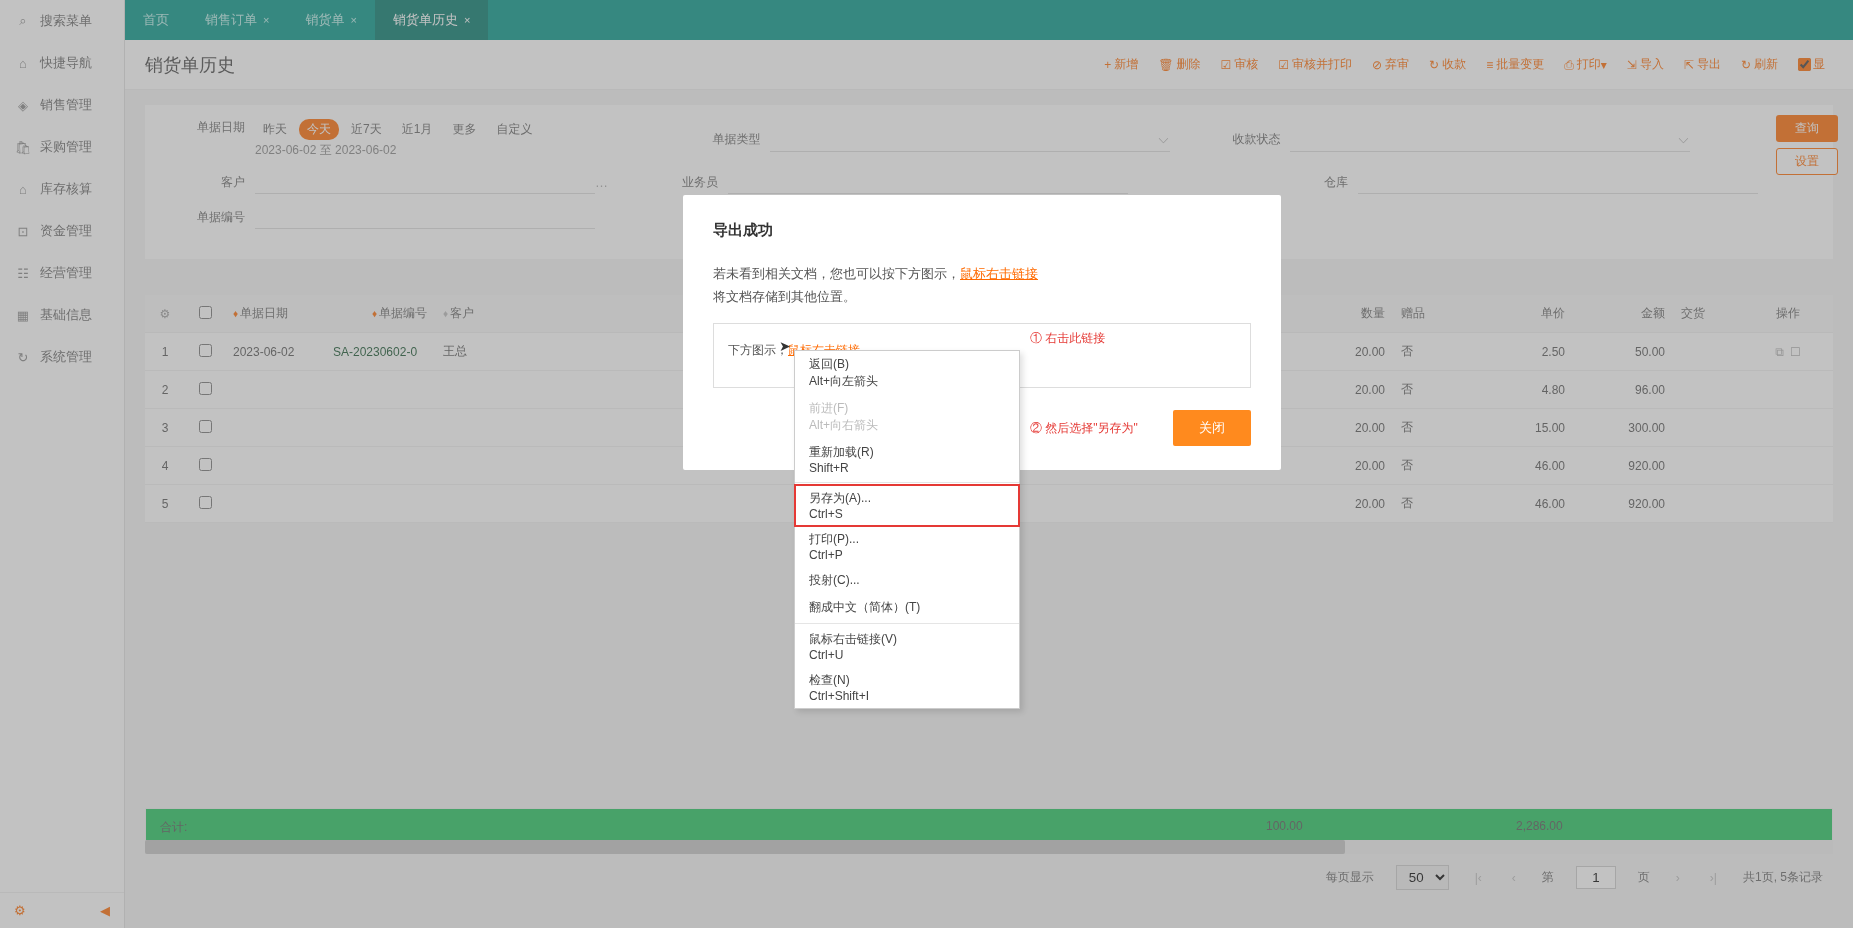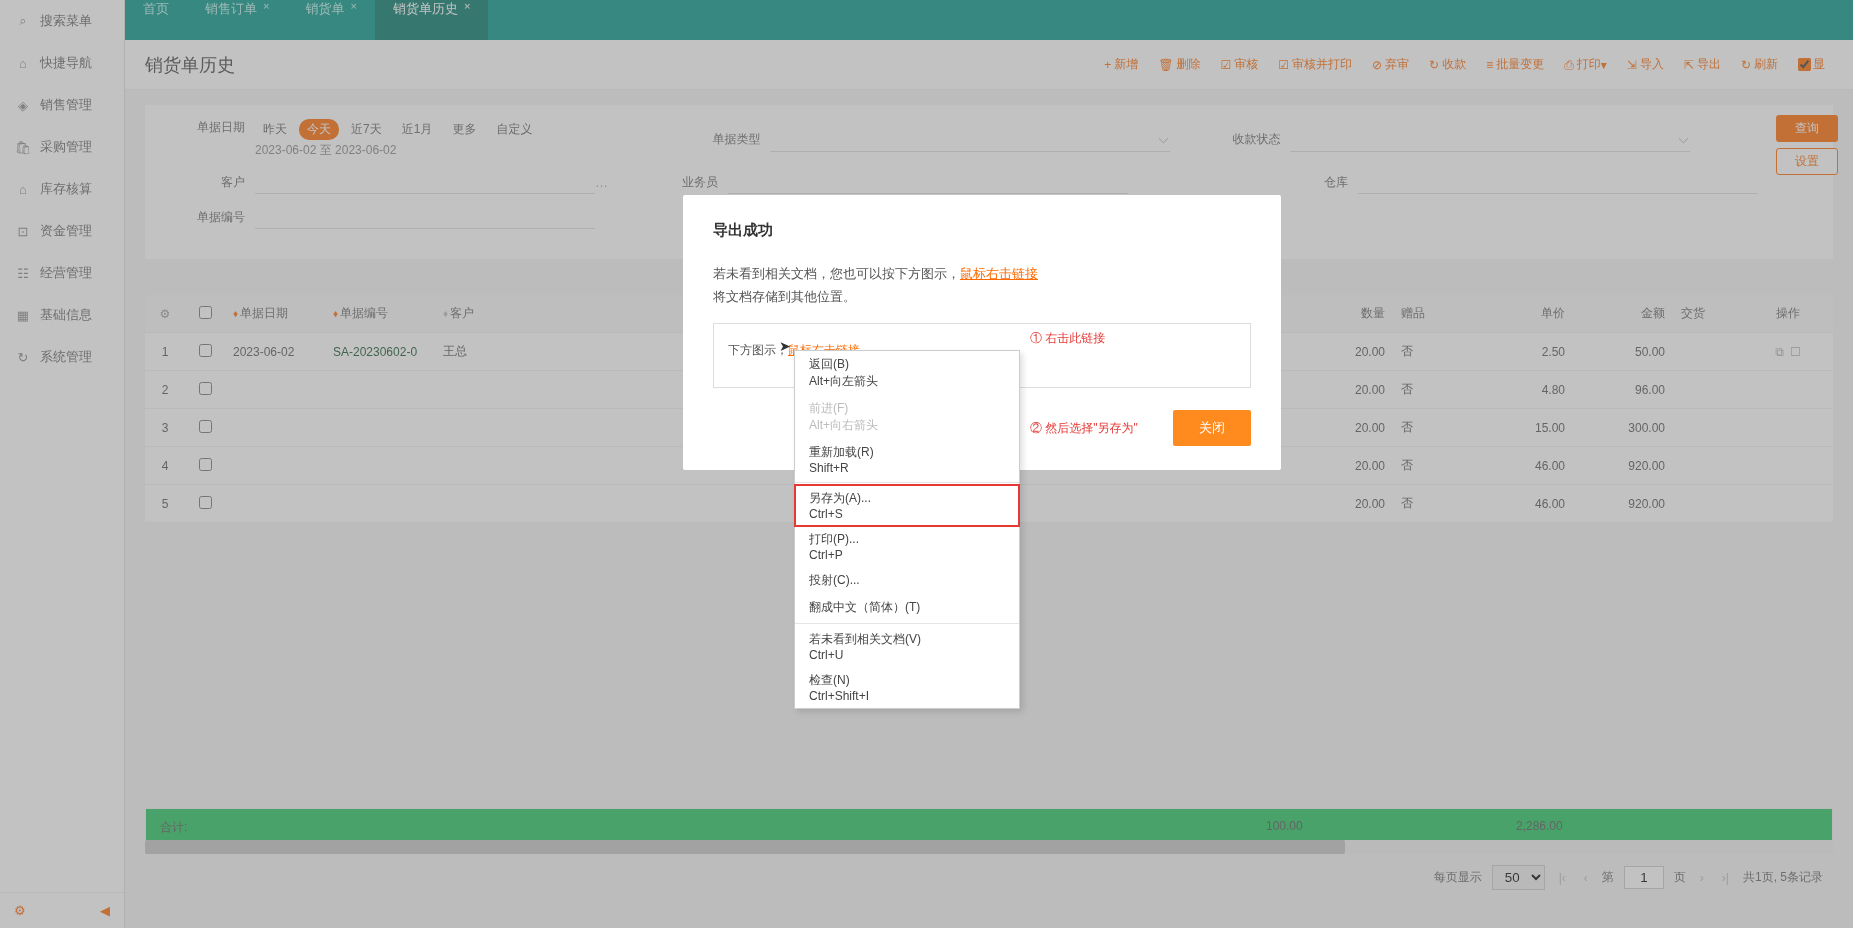--- a/index.html
+++ b/index.html
@@ -7,21 +7,21 @@
     
     
     .sidebar { position: absolute; left: 0; top: 0; width: 125px; height: 100%; background: #fff; border-right: 1px solid #e0e0e0; }
     .sidebar-item { display: flex; align-items: center; padding: 12px 14px; color: #666; cursor: pointer; font-size: 13px; }
     .sidebar-item .icon { width: 18px; height: 18px; margin-right: 8px; display: inline-flex; align-items: center; justify-content: center; color: #888; }
     .sidebar-bottom { position: absolute; bottom: 0; left: 0; right: 0; display: flex; justify-content: space-between; padding: 10px 14px; border-top: 1px solid #eee; }
     .sidebar-bottom .icon { color: #ff6a00; cursor: pointer; }
     
     
     .top-tabs { position: absolute; left: 125px; top: 0; right: 0; height: 40px; background: #009688; display: flex; align-items: stretch; }
-    .top-tab { padding: 0 18px; display: flex; align-items: flex-start; color: #b8ede7; cursor: pointer; font-size: 13px; position: relative; }
+    .top-tab { padding: 0 18px; display: flex; align-items: center; color: #b8ede7; cursor: pointer; font-size: 13px; position: relative; }
     .top-tab.active { background: #00796b; color: #fff; }
     .top-tab .close-x { margin-left: 6px; font-size: 11px; }
     
     
     .page-header { position: absolute; left: 125px; top: 40px; right: 0; height: 50px; background: #fff; display: flex; align-items: center; padding: 0 20px; border-bottom: 1px solid #eee; }
     .page-title { font-size: 18px; color: #444; font-weight: normal; }
     .toolbar { margin-left: auto; display: flex; align-items: center; gap: 4px; }
     .toolbar-btn { display: flex; align-items: center; padding: 4px 8px; color: #ff6a00; cursor: pointer; font-size: 12px; border: none; background: none; }
     .toolbar-btn .icon { margin-right: 3px; font-size: 12px; }
     .toolbar-btn.check { color: #ff6a00; }
@@ -60,21 +60,21 @@
     .chk-th { width: 40px; text-align: center; }
     
     
     .totals-row { position: absolute; left: 145px; right: 20px; top: 808px; background: #22c55e; padding: 10px 14px; display: flex; font-size: 12px; color: #555; border: 1px solid #eee; }
     .totals-row .label { width: 60px; }
     .totals-row .val1 { position: absolute; left: 1120px; }
     .totals-row .val2 { position: absolute; left: 1370px; }
     .scrollbar-track { position: absolute; left: 145px; right: 20px; top: 840px; height: 14px; background: #f0f0f0; }
     .scrollbar-thumb { position: absolute; left: 0; width: 1200px; height: 100%; background: #c5c5c5; border-radius: 2px; }
     
-    .pagination { position: absolute; right: 30px; top: 865px; display: flex; align-items: center; gap: 10px; font-size: 12px; color: #666; }
+    .pagination { position: absolute; right: 30px; top: 865px; display: flex; align-items: center; gap: 22px; font-size: 12px; color: #666; }
     .page-select { border: 1px solid #ccc; padding: 3px 8px; }
     .page-input { width: 40px; border: 1px solid #ccc; padding: 3px; text-align: center; }
     .page-nav { color: #bbb; cursor: pointer; padding: 0 4px; }
     
     
     .overlay { position: absolute; inset: 0; background: rgba(120,120,120,0.45); z-index: 100; }
     .modal { position: absolute; left: 683px; top: 195px; width: 598px; background: #fff; z-index: 101; border-radius: 2px; padding: 26px 30px 24px; }
     .modal-title { font-size: 15px; color: #333; font-weight: bold; margin-bottom: 22px; }
     .modal-text { font-size: 13px; color: #555; line-height: 1.8; }
     .modal-text .link { color: #ff6a00; text-decoration: underline; }
@@ -270,21 +270,21 @@
   </div>
 </div>
 
 <div class="table-area">
   <table>
     <thead>
       <tr>
         <th class="gear-th">⚙</th>
         <th class="chk-th"><input type="checkbox" style=""></th>
         <th style="width:100px;"><span class="sort-arrow">♦</span><span>单据日期</span></th>
-        <th style="width:110px;"><span class="sort-arrow">♦</span><span>单据编号</span></th>
+        <th style="width:110px;text-align:right;"><span class="sort-arrow">♦</span><span>单据编号</span></th>
         <th><span class="sort-arrow gray">♦</span><span>客户</span></th>
         <th style="width:70px;"><span>单位</span></th>
         <th class="right" style="width:90px;"><span>数量</span></th>
         <th style="width:70px;"><span>赠品</span></th>
         <th class="right" style="width:110px;"><span>单价</span></th>
         <th class="right" style="width:100px;"><span>金额</span></th>
         <th style="width:70px;"><span>交货</span></th>
         <th class="center" style="width:90px;"><span>操作</span></th>
       </tr>
     </thead>
@@ -435,21 +435,21 @@
       <div class="ctx-item">
           <span>投射(C)...</span>
           <span></span>
         </div>
       <div class="ctx-item">
           <span>翻成中文（简体）(T)</span>
           <span></span>
         </div>
       <div class="ctx-divider"></div>
       <div class="ctx-item">
-          <span>若未看到相关文档(V)</span>
+          <span>鼠标右击链接(V)</span>
           <span>Ctrl+U</span>
         </div>
       <div class="ctx-item">
           <span>检查(N)</span>
           <span>Ctrl+Shift+I</span>
         </div>
     </div>
   </div>
   <div class="modal-footer">
     <button class="modal-close-btn">关闭</button>

